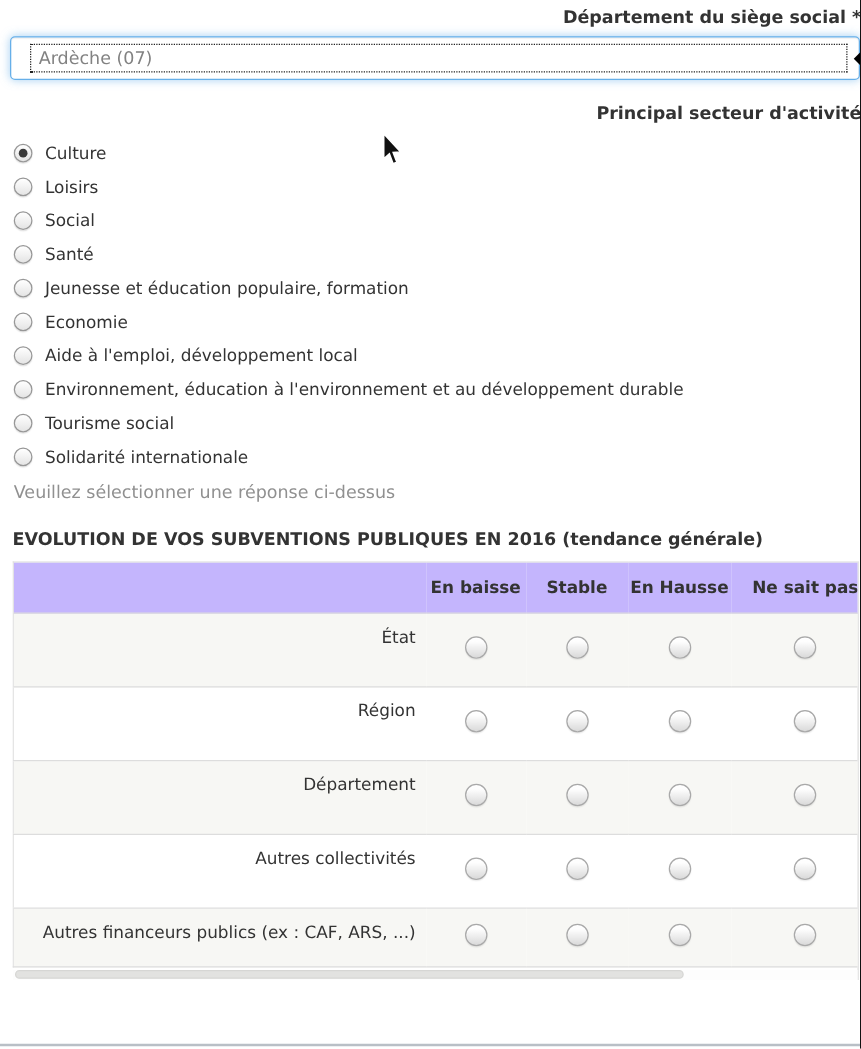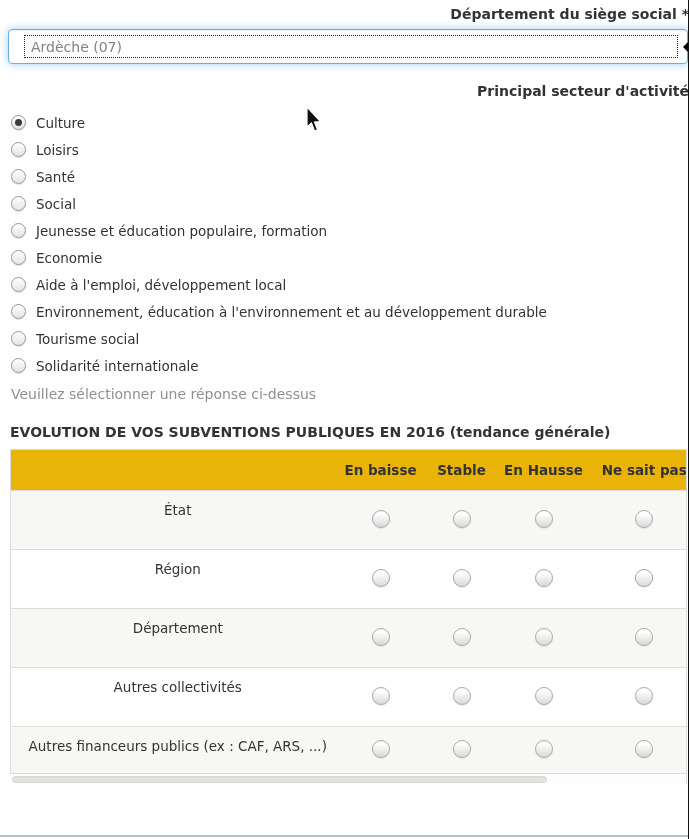--- a/index.html
+++ b/index.html
@@ -37,27 +37,27 @@
 
   
   .table-wrap{position:relative;margin:9px 0 0 10px;width:677px;box-sizing:border-box;
               overflow:hidden;border-right:1px solid #ddd;}
   table.matrix{border-collapse:collapse;table-layout:fixed;width:694px;
                border:1px solid #ddd;font-size:13.5px;}
   table.matrix col.c-label{width:330px;}
   table.matrix col.c1{width:80px;} table.matrix col.c2{width:82px;}
   table.matrix col.c3{width:82px;} table.matrix col.c4{width:120px;}
   table.matrix thead th{height:38px;font-weight:bold;color:#333;text-align:center;
-               white-space:nowrap;overflow:visible;background:#eab308;border-bottom:1px solid #ddd;}
+               white-space:nowrap;overflow:visible;background:#c4b5fd;border-bottom:1px solid #ddd;}
   table.matrix tbody tr{border-top:1px solid #ddd;}
   table.matrix tbody tr.striped{background:#f7f7f4;}
   table.matrix tbody tr{height:59px;}
   table.matrix tbody tr.last{height:47px;}
   td.row-label{vertical-align:top;padding:11px 8px 0 12px;font-weight:normal;
-               color:#333;text-align:center;}
+               color:#333;text-align:right;}
   td.radio-cell{text-align:center;vertical-align:middle;}
   .rb-big{position:relative;display:inline-block;width:18px;height:18px;border-radius:50%;
       box-sizing:border-box;border:1px solid #a9a9a9;
       background:linear-gradient(to bottom,#fefefe 20%,#d9d9d9);
       box-shadow:inset 0 1px 0 rgba(255,255,255,.9),0 1px 1px rgba(0,0,0,.08);}
 
   .hscroll{margin:2px 0 0 0;width:677px;height:8px;background:#fdfdfd;}
   .hscroll-thumb{margin-left:2px;width:535px;height:7px;background:#e2e2e0;
       border-radius:4px;border:1px solid #d6d6d4;box-sizing:border-box;}
 
@@ -86,25 +86,25 @@
     <div class="radio-item">
       <span class="rb checked"></span>
       <span class="radio-text">Culture</span>
     </div>
     <div class="radio-item">
       <span class="rb"></span>
       <span class="radio-text">Loisirs</span>
     </div>
     <div class="radio-item">
       <span class="rb"></span>
+      <span class="radio-text">Social</span>
+    </div>
+    <div class="radio-item">
+      <span class="rb"></span>
       <span class="radio-text">Santé</span>
-    </div>
-    <div class="radio-item">
-      <span class="rb"></span>
-      <span class="radio-text">Social</span>
     </div>
     <div class="radio-item">
       <span class="rb"></span>
       <span class="radio-text">Jeunesse et éducation populaire, formation</span>
     </div>
     <div class="radio-item">
       <span class="rb"></span>
       <span class="radio-text">Economie</span>
     </div>
     <div class="radio-item">

